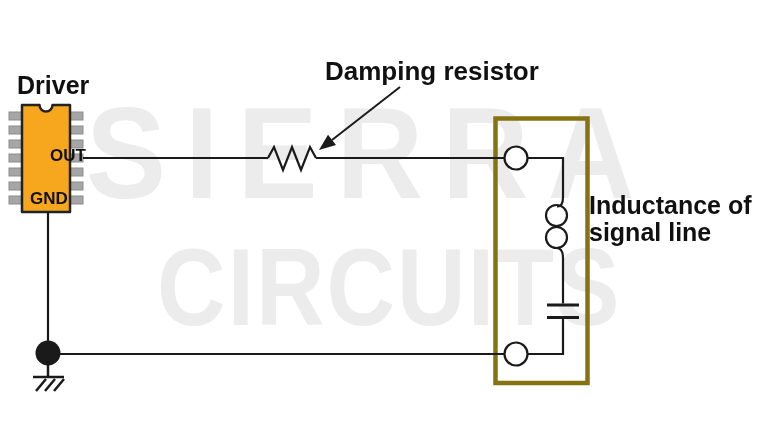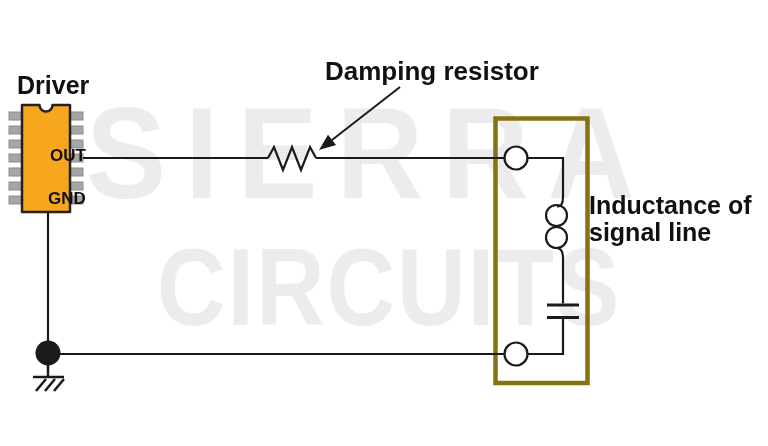--- a/index.html
+++ b/index.html
@@ -8,21 +8,21 @@
     background:var(--background,#ffffff);
     font-family:"Liberation Sans", sans-serif;
   }
   svg { position:absolute; left:0; top:0; }
   .label {
     position:absolute; color:var(--text,#111);
     font-weight:bold; line-height:1; white-space:nowrap;
   }
   .driver-label     { left:17px;  top:73px;  font-size:25px; }
   .out-label        { left:50px;  top:147px; font-size:17px; }
-  .gnd-label        { left:30px;  top:190px; font-size:17px;margin-left:18px; }
+  .gnd-label        { left:30px;  top:190px; font-size:17px; }
   .damping-label    { left:325px; top:58px;  font-size:26px; }
   .inductance-label { left:589px; top:192px; font-size:25px; line-height:27px; white-space:pre-line; }
   .watermark {
     position:absolute; color:var(--watermark,#ececec); font-weight:bold;
     line-height:1; transform-origin:left top; user-select:none; white-space:nowrap;
   }
   .wm1 { left:86px;  top:88px;  font-size:120px; letter-spacing:19px; transform:scale(1,1.08); }
   .wm2 { left:157px; top:232px; font-size:98px;  letter-spacing:2px;  transform:scale(0.97,1.12); }
 </style>
 </head>

